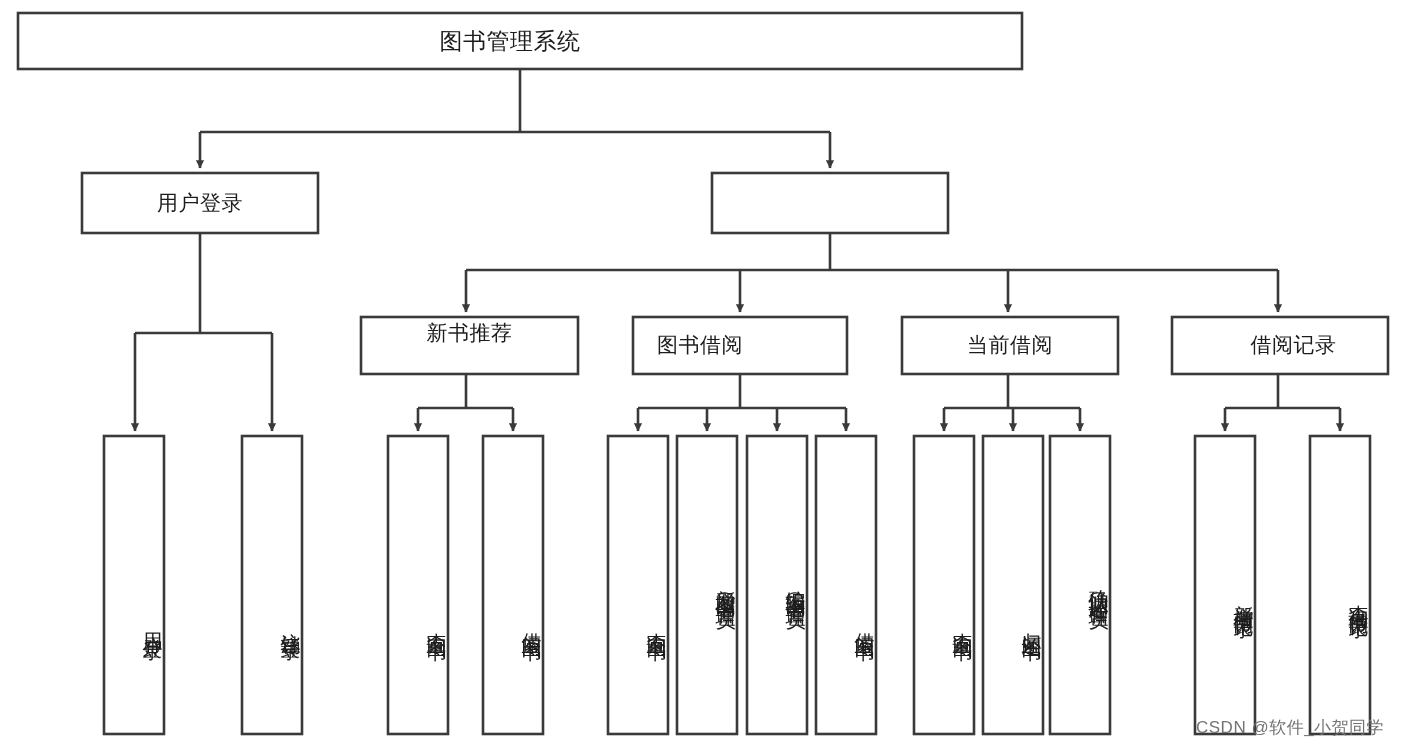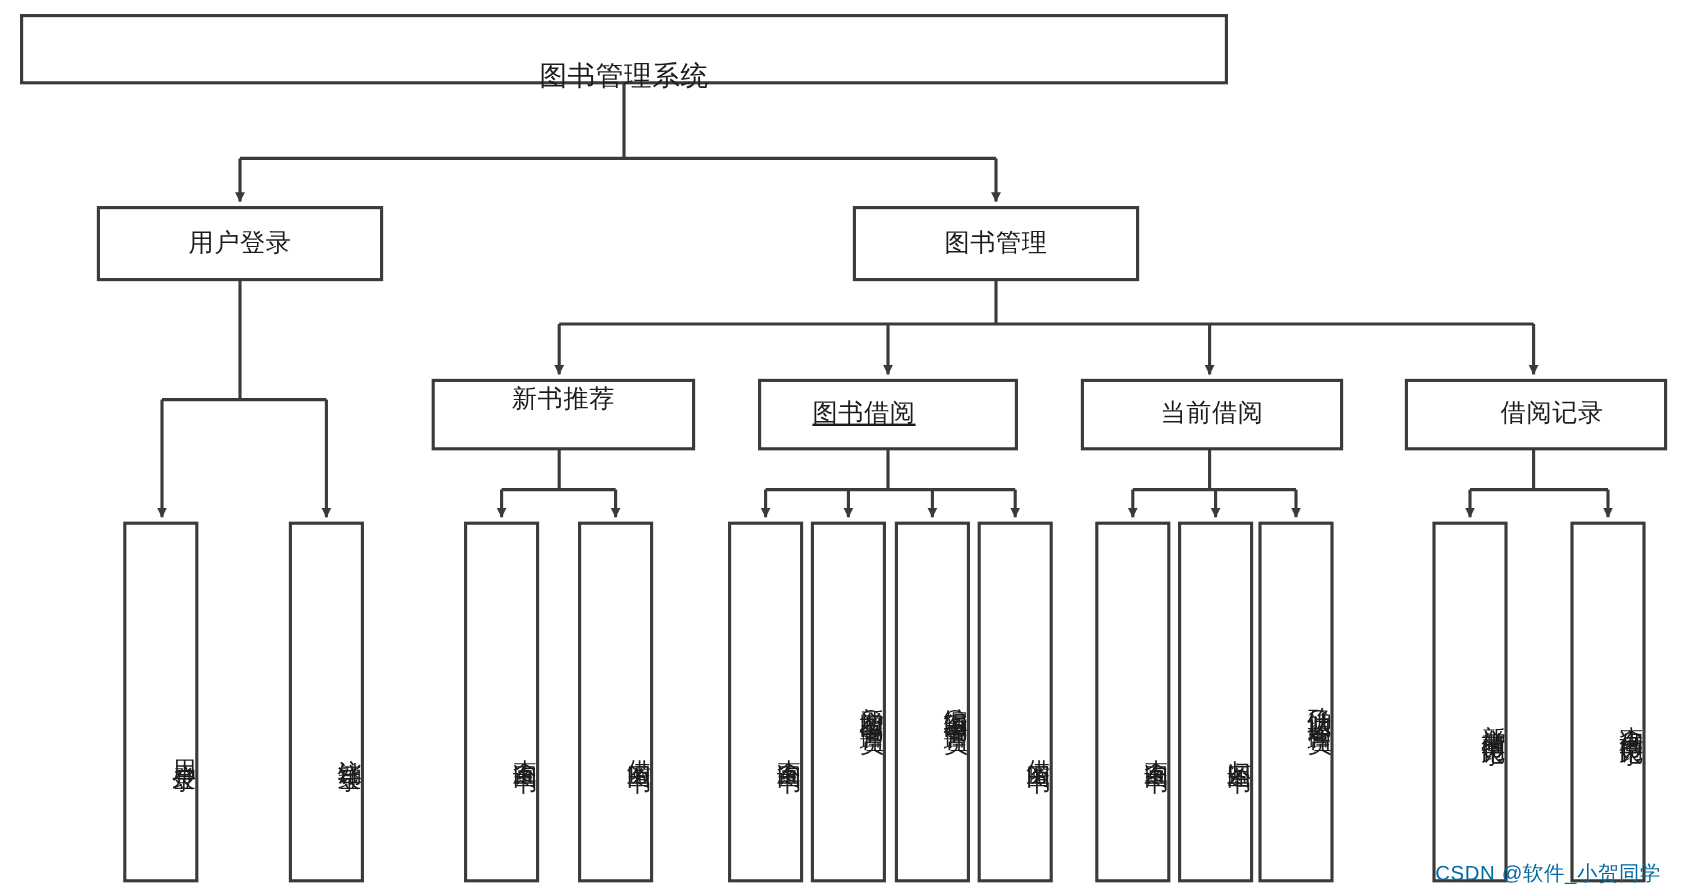--- a/index.html
+++ b/index.html
@@ -56,21 +56,21 @@
     text-orientation: upright;
     letter-spacing: 3px;
     font-size: 20px;
     align-items: flex-start;
     padding-top: 4px;
     box-sizing: border-box;
   }
   .watermark {
     position: absolute;
     font-size: 17px;
-    color: #0369a1;
+    color: #737373;
     letter-spacing: 0.5px;
     white-space: nowrap;
     pointer-events: none;
   }
 </style>
 </head>
 <body>
 
 <div id="diagram-root">
 
@@ -139,27 +139,26 @@
     <path class="edge-line" d="M 944 408 L 944 431" marker-end="url(#arrow)"></path>
     <path class="edge-line" d="M 1013 408 L 1013 431" marker-end="url(#arrow)"></path>
     <path class="edge-line" d="M 1080 408 L 1080 431" marker-end="url(#arrow)"></path>
 
     <path class="edge-line" d="M 1278 374 L 1278 408"></path>
     <path class="edge-line" d="M 1225 408 L 1340 408"></path>
     <path class="edge-line" d="M 1225 408 L 1225 431" marker-end="url(#arrow)"></path>
     <path class="edge-line" d="M 1340 408 L 1340 431" marker-end="url(#arrow)"></path>
   </svg>
 
-  <div class="node-label" style="left:18px; top:13px; width:1004px; height:56px; font-size:23px;margin-top:22px;">图书管理系统</div>
+  <div class="node-label" style="left:8px; top:13px; width:1004px; height:56px; font-size:23px;">图书管理系统</div>
 
   <div class="node-label" style="left:82px; top:173px; width:236px; height:60px;">用户登录</div>
-  <div class="node-label" style="left:712px; top:173px; width:236px; height:60px;">图书管理</div>
 
   <div class="node-label" style="left:361px; top:305px; width:217px; height:57px;">新书推荐</div>
-  <div class="node-label" style="left:627px; top:317px; width:186px; height:57px;text-decoration:underline;">图书借阅</div>
+  <div class="node-label" style="left:607px; top:317px; width:186px; height:57px;">图书借阅</div>
   <div class="node-label" style="left:902px; top:317px; width:216px; height:57px;">当前借阅</div>
   <div class="node-label" style="left:1172px; top:317px; width:243px; height:57px;">借阅记录</div>
 
   <div class="node-label vertical" style="left:104px; top:516px; width:60px; height:210px;">用户登录</div>
   <div class="node-label vertical" style="left:242px; top:516px; width:60px; height:210px;">注销登录</div>
   <div class="node-label vertical" style="left:388px; top:516px; width:60px; height:210px;">查询图书</div>
   <div class="node-label vertical" style="left:483px; top:516px; width:60px; height:210px;">借阅图书</div>
   <div class="node-label vertical" style="left:608px; top:516px; width:60px; height:210px;">查询图书</div>
   <div class="node-label vertical" style="left:677px; top:440px; width:60px; height:290px;">新增图书（管理员）</div>
   <div class="node-label vertical" style="left:747px; top:440px; width:60px; height:290px;">编辑图书（管理员）</div>

